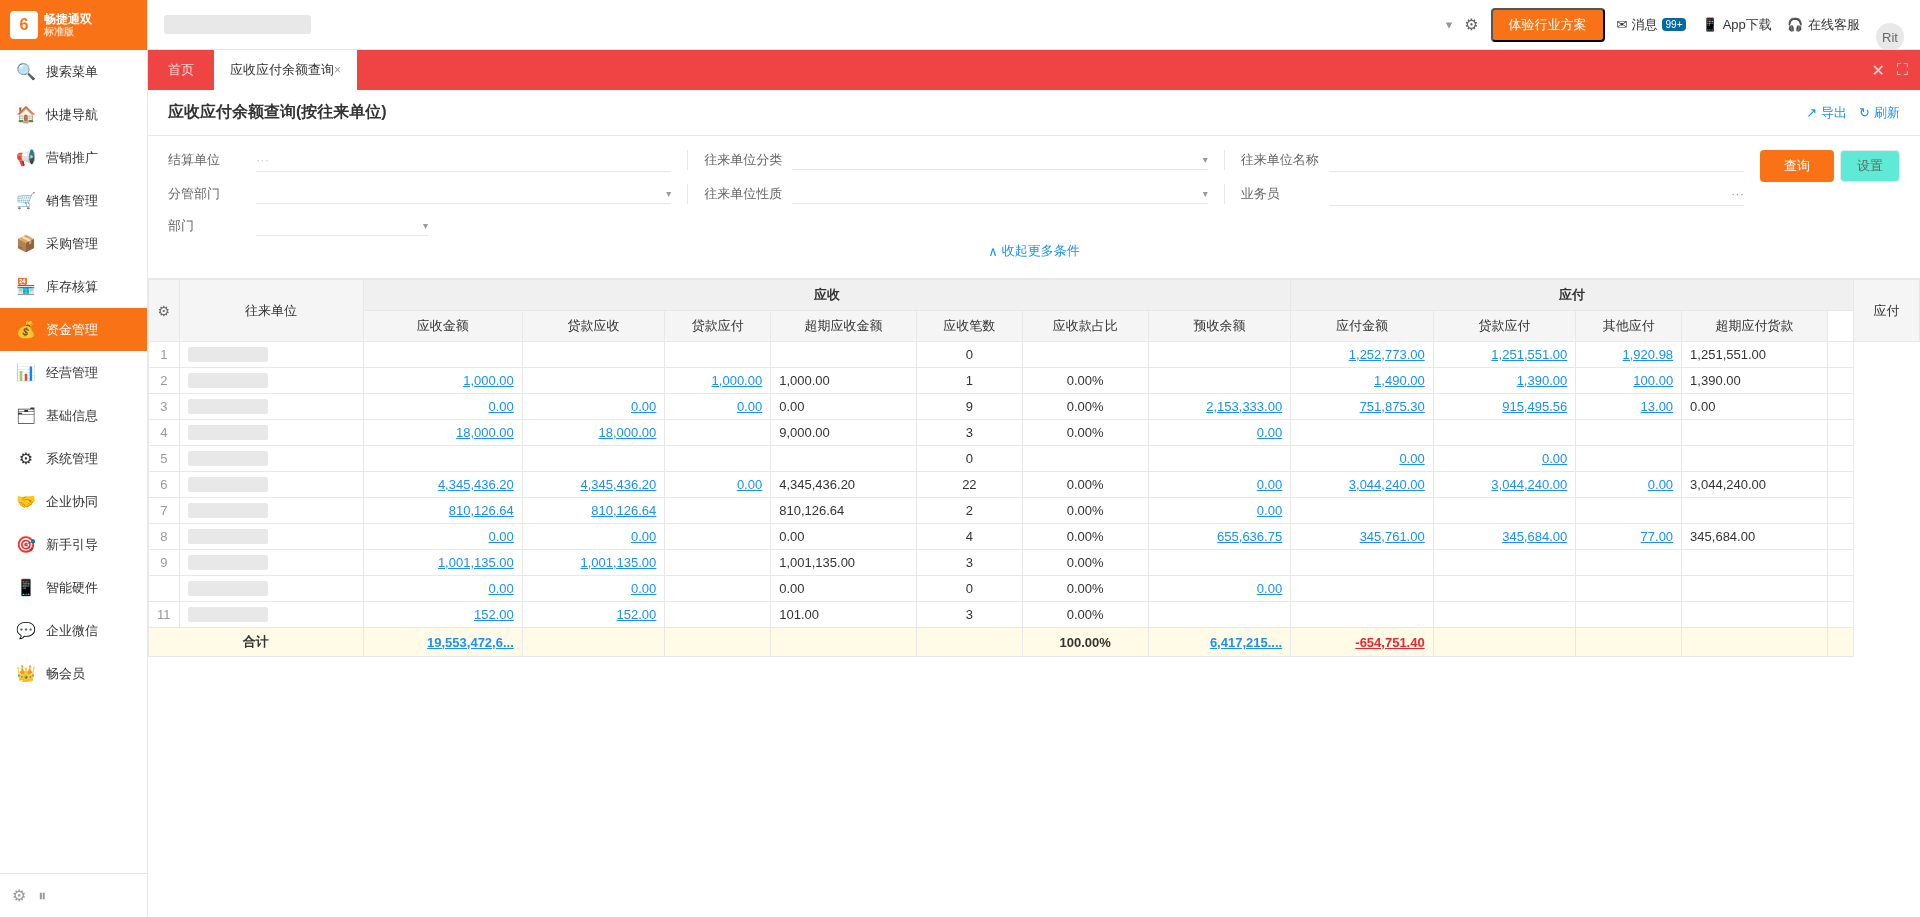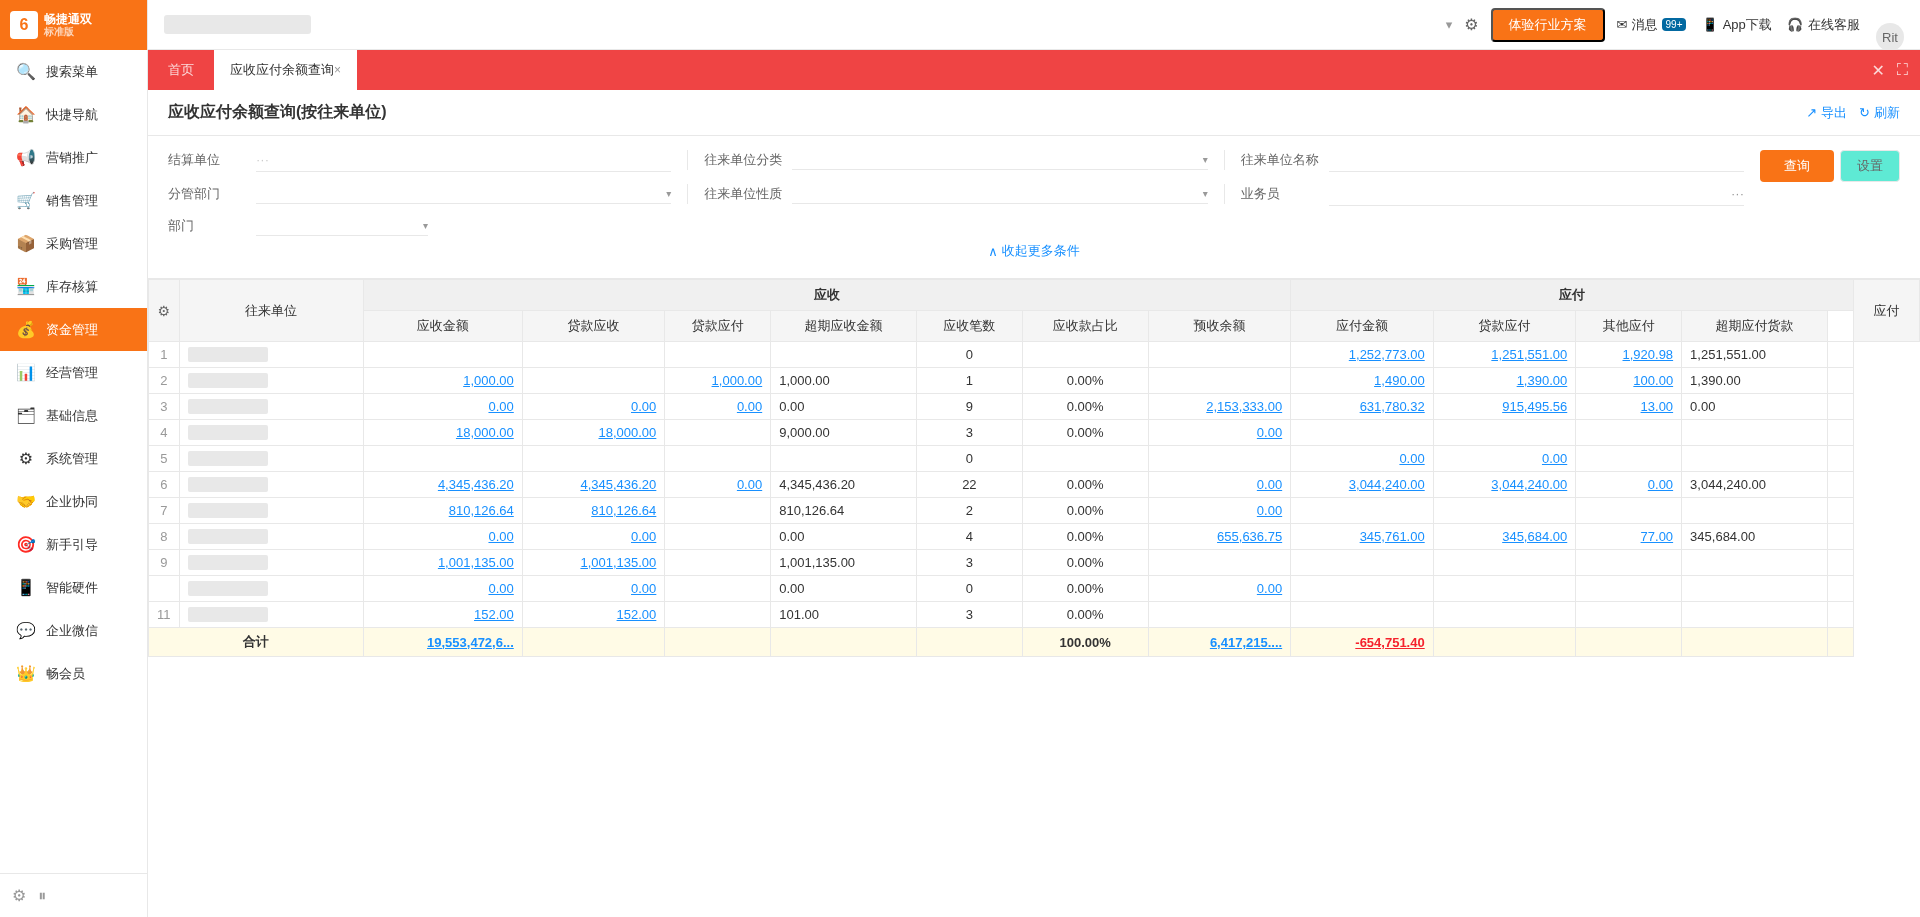--- a/index.html
+++ b/index.html
@@ -382,21 +382,21 @@
               <tr>
                 <td class="row-num">3</td>
                 <td><span class="masked">&nbsp;&nbsp;&nbsp;&nbsp;&nbsp;&nbsp;&nbsp;&nbsp;&nbsp;&nbsp;&nbsp;&nbsp;&nbsp;&nbsp;</span></td>
                 <td class="num-cell">0.00</td>
                 <td class="num-cell">0.00</td>
                 <td class="num-cell">0.00</td>
                 <td>0.00</td>
                 <td class="center-cell">9</td>
                 <td class="center-cell">0.00%</td>
                 <td class="num-cell">2,153,333.00</td>
-                <td class="num-cell">631,780.32</td>
+                <td class="num-cell">751,875.30</td>
                 <td class="num-cell">915,495.56</td>
                 <td class="num-cell">13.00</td>
                 <td>0.00</td>
                 <td></td>
               </tr>
               <tr>
                 <td class="row-num">4</td>
                 <td><span class="masked">&nbsp;&nbsp;&nbsp;&nbsp;&nbsp;&nbsp;&nbsp;&nbsp;&nbsp;&nbsp;&nbsp;&nbsp;&nbsp;&nbsp;</span></td>
                 <td class="num-cell">18,000.00</td>
                 <td class="num-cell">18,000.00</td>

